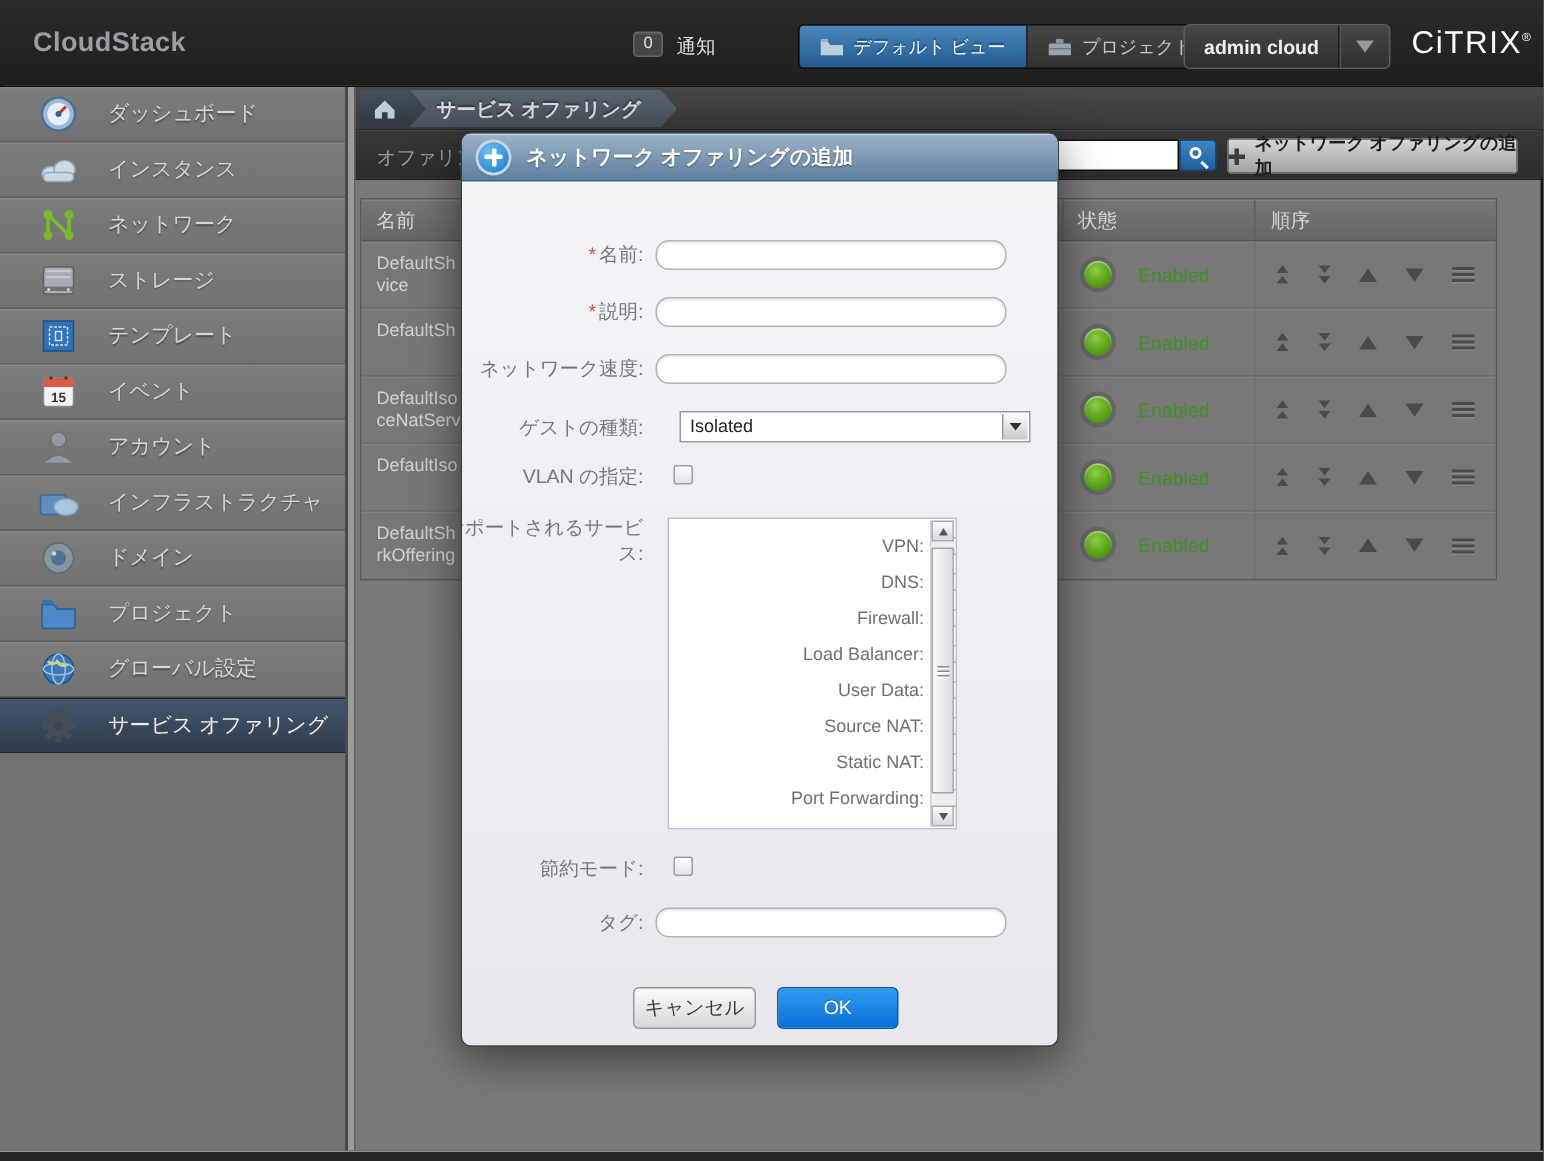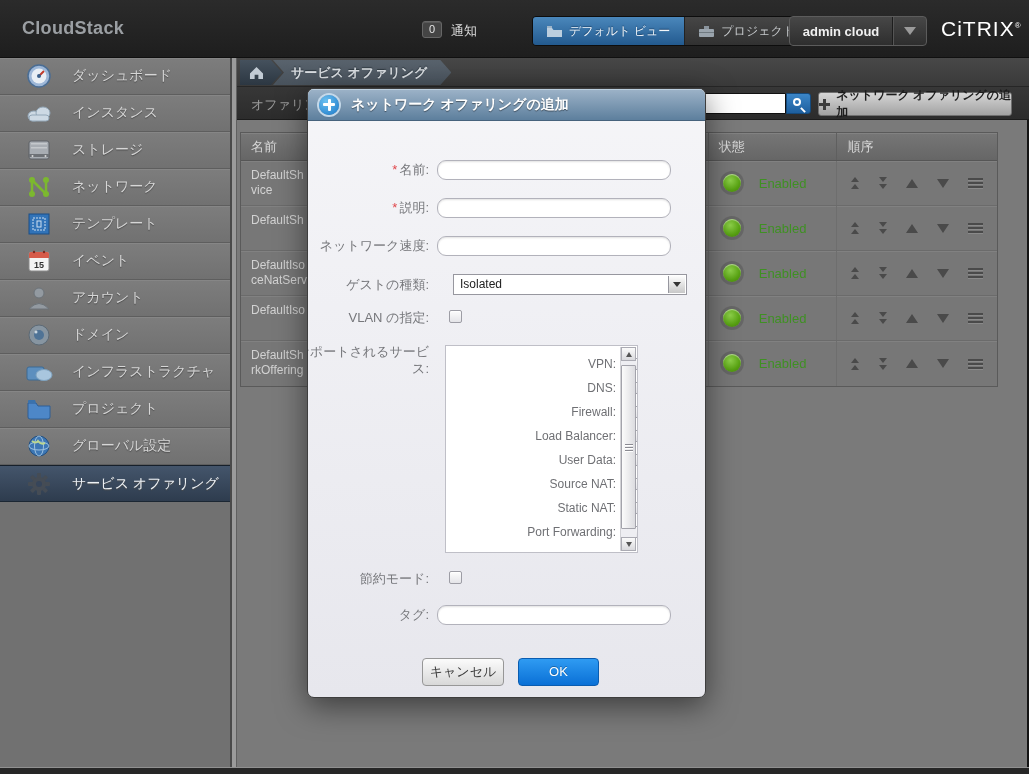--- a/index.html
+++ b/index.html
@@ -188,51 +188,51 @@
               <ellipse cx="19" cy="13" rx="7" ry="6"></ellipse>
               <rect x="5" y="15" width="20" height="6" rx="3"></rect>
             </g>
           </svg>
         </span>
       <span class="side-label">インスタンス</span>
     </div>
     <div class="side-item">
       <span class="side-icon">
           <svg width="30" height="26" viewBox="0 0 30 26">
-            <rect x="5" y="4" width="20" height="18" rx="2" fill="#a8adb3" stroke="#5d6166"></rect>
-            <rect x="5" y="17" width="20" height="3" fill="#6e7277"></rect>
-            <circle cx="8.5" cy="19" r="1" fill="#d8d8d8"></circle>
-            <circle cx="21.5" cy="19" r="1" fill="#d8d8d8"></circle>
-            <rect x="7" y="6" width="16" height="1.5" fill="#c4c8cc"></rect>
-            <rect x="7" y="10" width="16" height="1.5" fill="#c4c8cc"></rect>
-          </svg>
-        </span>
-      <span class="side-label">ストレージ</span>
-    </div>
-    <div class="side-item">
-      <span class="side-icon">
-          <svg width="30" height="26" viewBox="0 0 30 26">
             <g stroke="#7cb82f" stroke-width="2.5">
               <line x1="8" y1="20" x2="8" y2="6"></line>
               <line x1="8" y1="6" x2="22" y2="20"></line>
               <line x1="22" y1="20" x2="22" y2="6"></line>
             </g>
             <g fill="#7cb82f">
               <circle cx="8" cy="6" r="3"></circle>
               <circle cx="8" cy="20" r="3"></circle>
               <circle cx="22" cy="6" r="3"></circle>
               <circle cx="22" cy="20" r="3"></circle>
             </g>
           </svg>
         </span>
       <span class="side-label">ネットワーク</span>
     </div>
     <div class="side-item">
       <span class="side-icon">
           <svg width="30" height="26" viewBox="0 0 30 26">
+            <rect x="5" y="4" width="20" height="18" rx="2" fill="#a8adb3" stroke="#5d6166"></rect>
+            <rect x="5" y="17" width="20" height="3" fill="#6e7277"></rect>
+            <circle cx="8.5" cy="19" r="1" fill="#d8d8d8"></circle>
+            <circle cx="21.5" cy="19" r="1" fill="#d8d8d8"></circle>
+            <rect x="7" y="6" width="16" height="1.5" fill="#c4c8cc"></rect>
+            <rect x="7" y="10" width="16" height="1.5" fill="#c4c8cc"></rect>
+          </svg>
+        </span>
+      <span class="side-label">ストレージ</span>
+    </div>
+    <div class="side-item">
+      <span class="side-icon">
+          <svg width="30" height="26" viewBox="0 0 30 26">
             <rect x="5" y="3" width="20" height="20" fill="#3173b8" stroke="#1d4f85"></rect>
             <rect x="9" y="7" width="12" height="12" fill="none" stroke="#cfe0f0" stroke-dasharray="2 1"></rect>
             <rect x="13" y="10" width="4" height="6" fill="none" stroke="#cfe0f0"></rect>
           </svg>
         </span>
       <span class="side-label">テンプレート</span>
     </div>
     <div class="side-item">
       <span class="side-icon">
           <svg width="30" height="26" viewBox="0 0 30 26">
@@ -250,35 +250,35 @@
           <svg width="30" height="26" viewBox="0 0 30 26">
             <circle cx="15" cy="8" r="5" fill="#939aa1" stroke="#6c7379"></circle>
             <path d="M5 24 q10 -11 20 0 Z" fill="#939aa1" stroke="#6c7379"></path>
           </svg>
         </span>
       <span class="side-label">アカウント</span>
     </div>
     <div class="side-item">
       <span class="side-icon">
           <svg width="30" height="26" viewBox="0 0 30 26">
+            <rect x="3" y="8" width="17" height="13" rx="2" fill="#5d8fbe" stroke="#3c6a94"></rect>
+            <ellipse cx="20" cy="16" rx="8" ry="5.5" fill="#a9c6de" stroke="#7fa3c0"></ellipse>
+          </svg>
+        </span>
+      <span class="side-label">インフラストラクチャ</span>
+    </div>
+    <div class="side-item">
+      <span class="side-icon">
+          <svg width="30" height="26" viewBox="0 0 30 26">
             <circle cx="15" cy="13" r="10" fill="#8795a1" stroke="#5c6a76"></circle>
             <circle cx="15" cy="13" r="5" fill="#4f7396"></circle>
             <circle cx="12" cy="10" r="1.5" fill="#c8d4de"></circle>
           </svg>
         </span>
       <span class="side-label">ドメイン</span>
-    </div>
-    <div class="side-item">
-      <span class="side-icon">
-          <svg width="30" height="26" viewBox="0 0 30 26">
-            <rect x="3" y="8" width="17" height="13" rx="2" fill="#5d8fbe" stroke="#3c6a94"></rect>
-            <ellipse cx="20" cy="16" rx="8" ry="5.5" fill="#a9c6de" stroke="#7fa3c0"></ellipse>
-          </svg>
-        </span>
-      <span class="side-label">インフラストラクチャ</span>
     </div>
     <div class="side-item">
       <span class="side-icon">
           <svg width="30" height="26" viewBox="0 0 30 26">
             <path d="M4 7 h8 l2 3 h12 v11 a2 2 0 0 1 -2 2 H6 a2 2 0 0 1 -2 -2 Z" fill="#4d87c8" stroke="#2e5f96"></path>
             <path d="M4 7 V5 a1 1 0 0 1 1-1 h6 l1 3 Z" fill="#3a72ad"></path>
           </svg>
         </span>
       <span class="side-label">プロジェクト</span>
     </div>

